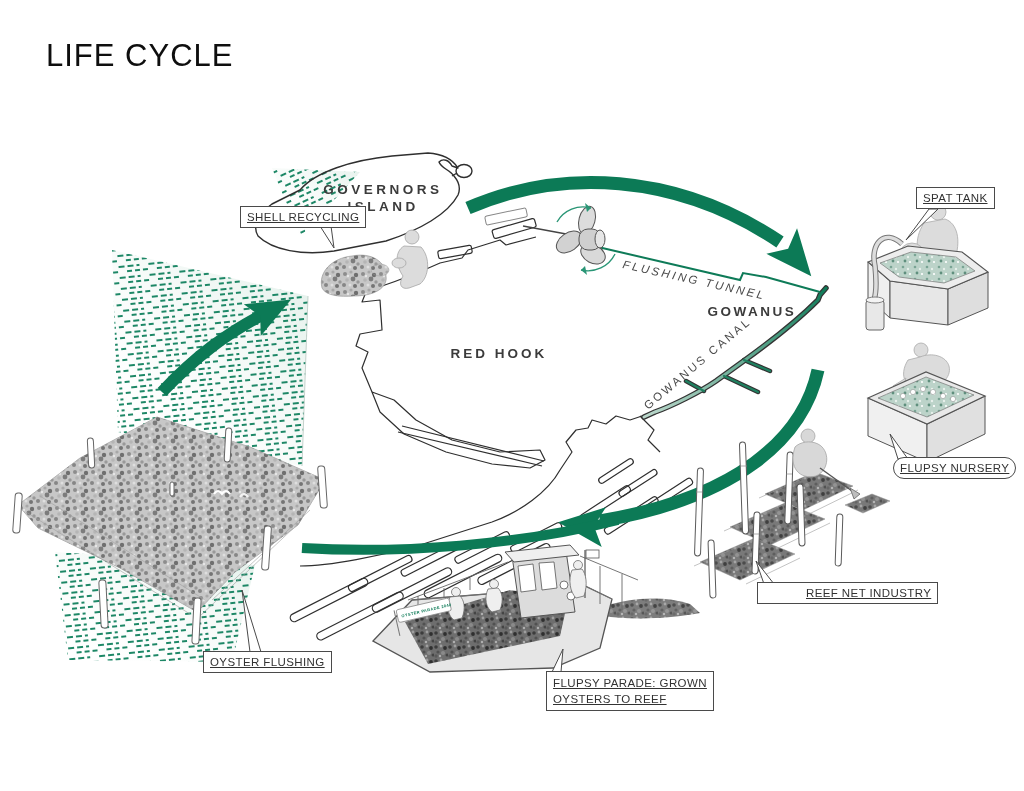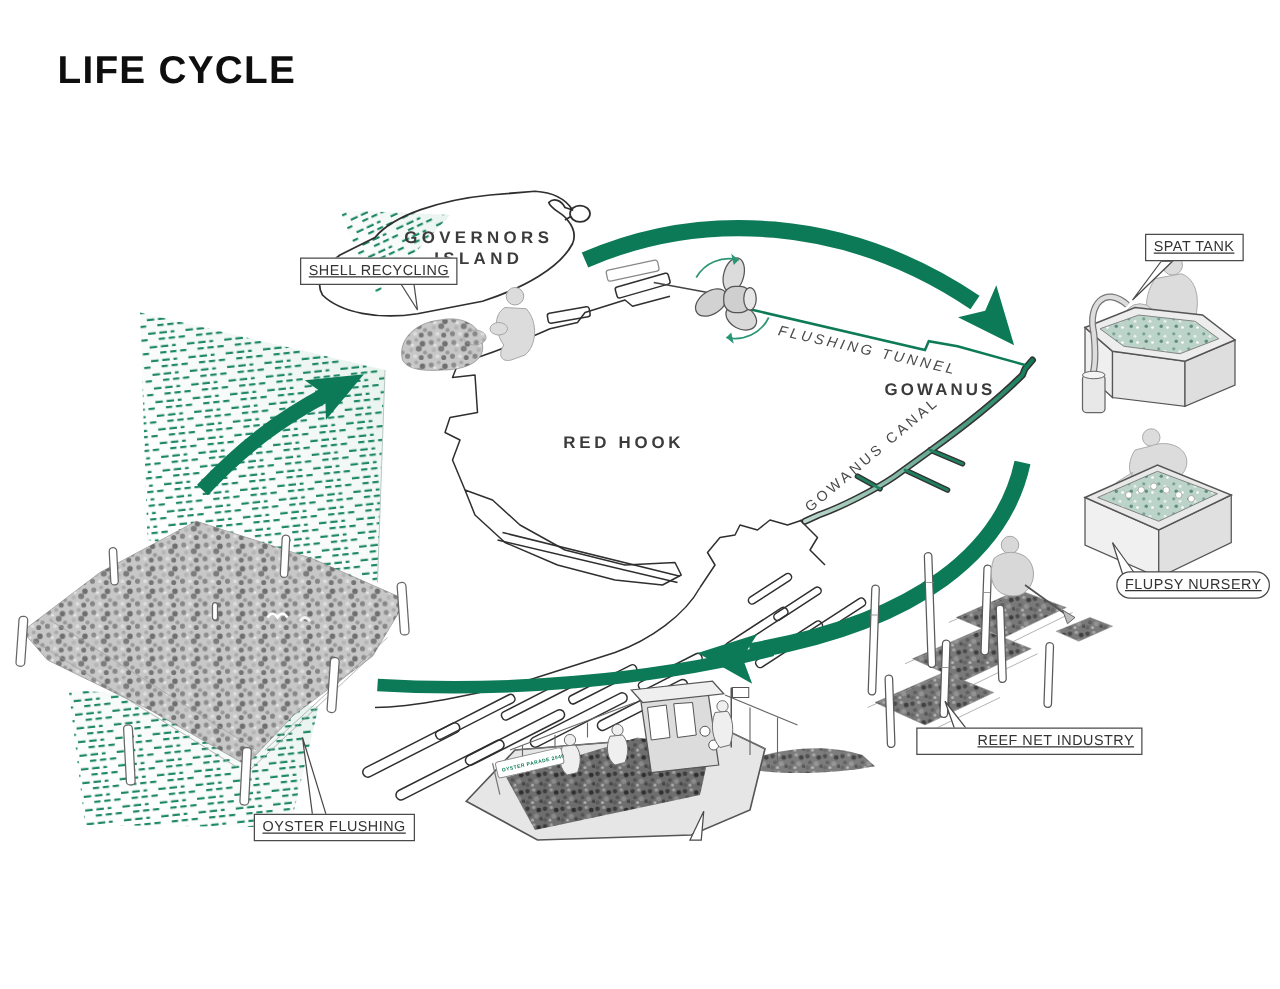--- a/index.html
+++ b/index.html
@@ -1,19 +1,19 @@
 <!DOCTYPE html>
 <html><head>
 <meta charset="utf-8">
 <style>
   html,body{margin:0;padding:0;background:#fff;}
   #canvas{position:relative;width:1024px;height:791px;background:#fff;overflow:hidden;
           font-family:"Liberation Sans",sans-serif;}
   #art{position:absolute;left:0;top:0;}
-  .title{position:absolute;left:46px;top:38px;margin:0;font-size:31px;font-weight:700;
+  .title{position:absolute;left:46px;top:38px;margin:0;font-size:31px;font-weight:400;
          letter-spacing:1px;color:#0e0e0e;}
   .co{position:absolute;background:#fff;border:1px solid #4a4a4a;color:#333;
       font-size:11.5px;letter-spacing:.4px;padding:3px 6px;white-space:nowrap;line-height:14px;text-decoration:underline;}
   .co2{line-height:16px;}
 </style>
 </head>
 <body>
 
 <div id="canvas">
 
@@ -335,22 +335,26 @@
 </div>
 
 <div class="co" style="left:916px;top:187px;">
   <span>SPAT TANK</span>
 </div>
 
 <div class="co" style="left:893px;top:457px;border-radius:11px;">
   <span>FLUPSY NURSERY</span>
 </div>
 
-<div class="co" style="left:733px;top:582px;padding-left:48px;">
+<div class="co" style="left:757px;top:582px;padding-left:48px;">
   <span>REEF NET INDUSTRY</span>
 </div>
 
 <div class="co" style="left:203px;top:651px;">
   <span>OYSTER FLUSHING</span>
 </div>
 
+<div class="co co2" style="left:546px;top:671px;">
+  <div>FLUPSY PARADE: GROWN</div>
+  <div>OYSTERS TO REEF</div>
+</div>
 
 </div>
 
 </body></html>

